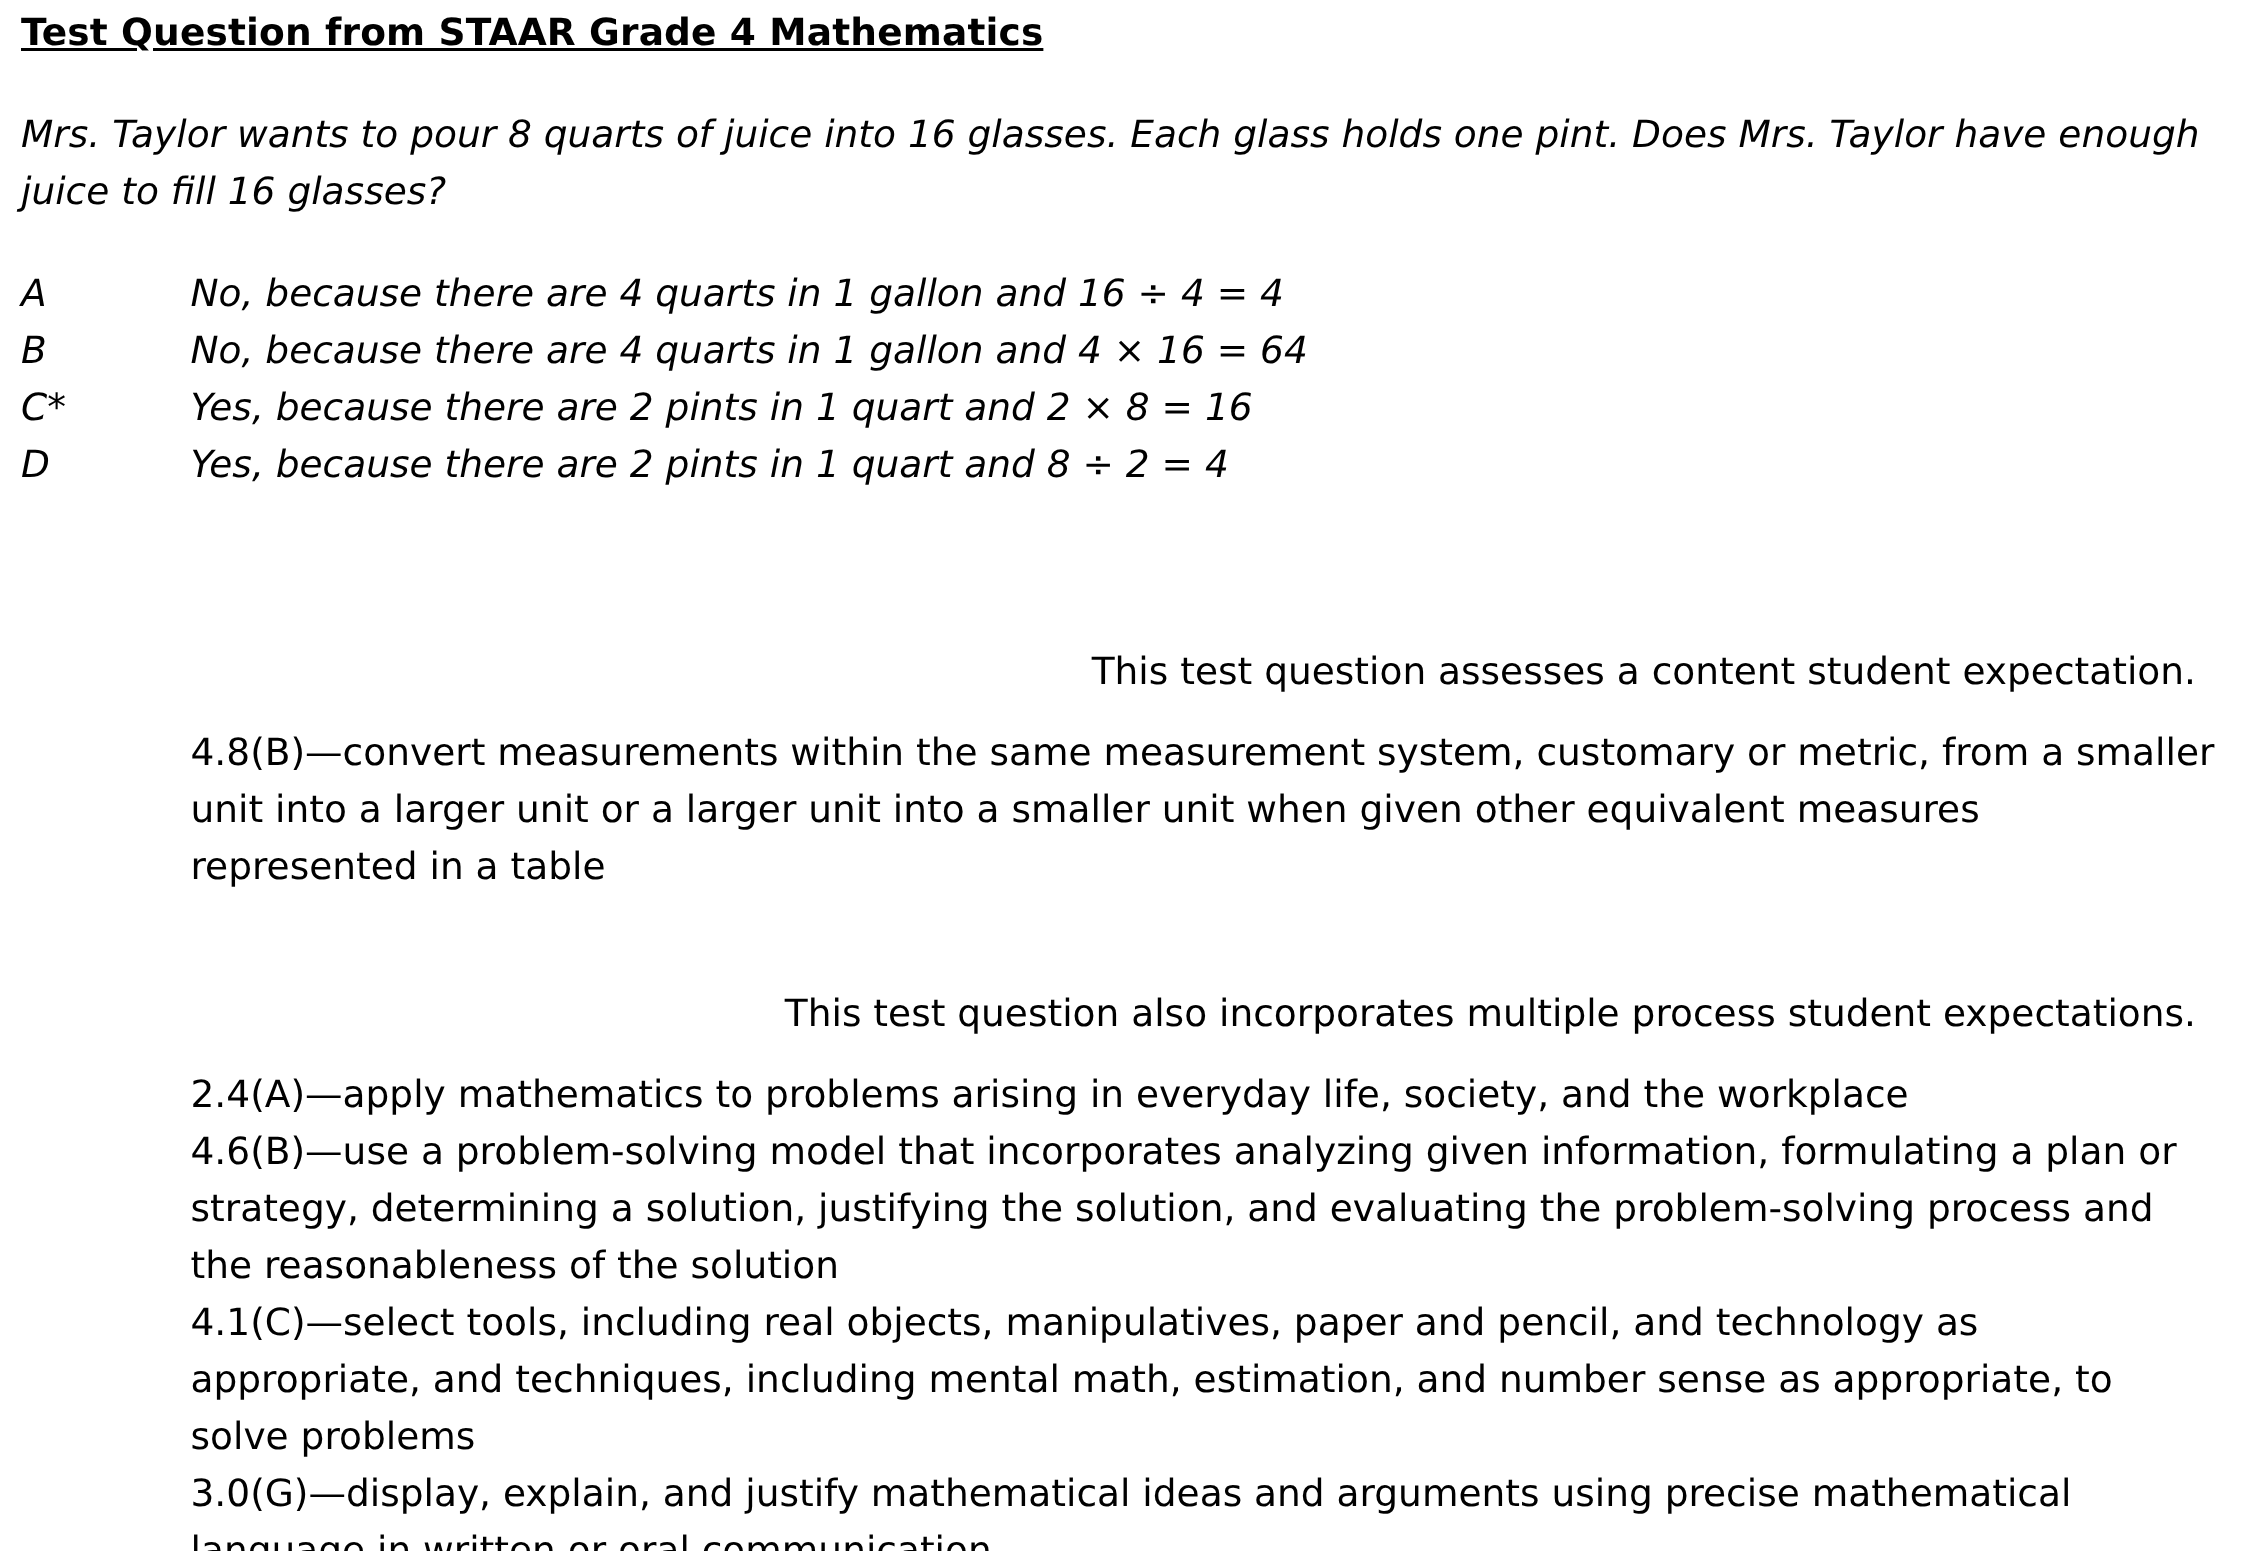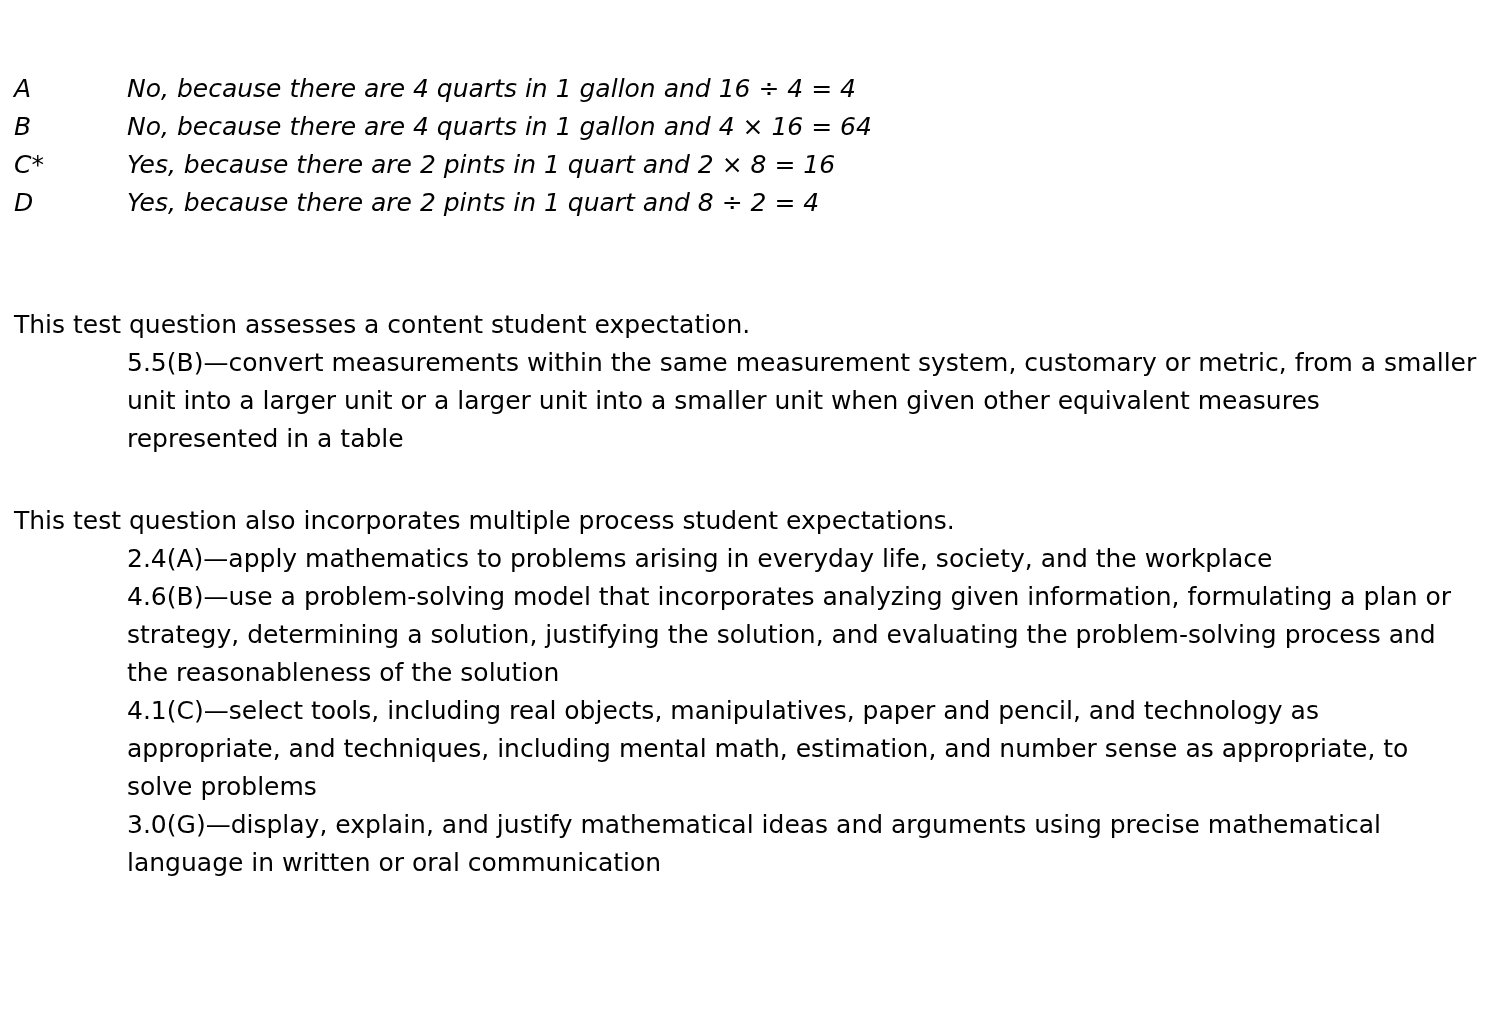--- a/index.html
+++ b/index.html
@@ -49,37 +49,40 @@
     flex: 0 0 113px;
   }
   .choice-text {
     flex: 1 1 auto;
   }
   .body-block {
     font-size: 25px;
     line-height: 1.52;
   }
   .lead {
-    margin: 0;
+    margin: 16px;
+    text-align: right;
   }
   .indent {
     margin-left: 113px;
     max-width: 1352px;
   }
   .gap-after-choices { height: 84px; }
   .gap-between-sections { height: 44px; }
 </style>
 </head>
 <body>
 
 <div class="page">
 
+  <div class="doc-title">Test Question from STAAR Grade 4 Mathematics</div>
 
   <div class="spacer-lg"></div>
 
+  <div class="stem">Mrs. Taylor wants to pour 8 quarts of juice into 16 glasses. Each glass holds one pint. Does Mrs. Taylor have enough juice to fill 16 glasses?</div>
 
   <div class="choices">
     <div class="choice-row">
       <span class="choice-letter">A</span>
       <span class="choice-text">No, because there are 4 quarts in 1 gallon and 16 ÷ 4 = 4</span>
     </div>
     <div class="choice-row">
       <span class="choice-letter">B</span>
       <span class="choice-text">No, because there are 4 quarts in 1 gallon and 4 × 16 = 64</span>
     </div>
@@ -90,21 +93,21 @@
     <div class="choice-row">
       <span class="choice-letter">D</span>
       <span class="choice-text">Yes, because there are 2 pints in 1 quart and 8 ÷ 2 = 4</span>
     </div>
   </div>
 
   <div class="gap-after-choices"></div>
 
   <div class="body-block">
     <p class="lead">This test question assesses a content student expectation.</p>
-    <div class="indent">5.5(B)—convert measurements within the same measurement system, customary or metric, from a smaller unit into a larger unit or a larger unit into a smaller unit when given other equivalent measures represented in a table</div>
+    <div class="indent">4.8(B)—convert measurements within the same measurement system, customary or metric, from a smaller unit into a larger unit or a larger unit into a smaller unit when given other equivalent measures represented in a table</div>
   </div>
 
   <div class="gap-between-sections"></div>
 
   <div class="body-block">
     <p class="lead">This test question also incorporates multiple process student expectations.</p>
     <div class="indent">2.4(A)—apply mathematics to problems arising in everyday life, society, and the workplace</div>
     <div class="indent">4.6(B)—use a problem-solving model that incorporates analyzing given information, formulating a plan or strategy, determining a solution, justifying the solution, and evaluating the problem-solving process and the reasonableness of the solution</div>
     <div class="indent">4.1(C)—select tools, including real objects, manipulatives, paper and pencil, and technology as appropriate, and techniques, including mental math, estimation, and number sense as appropriate, to solve problems</div>
     <div class="indent">3.0(G)—display, explain, and justify mathematical ideas and arguments using precise mathematical language in written or oral communication</div>

